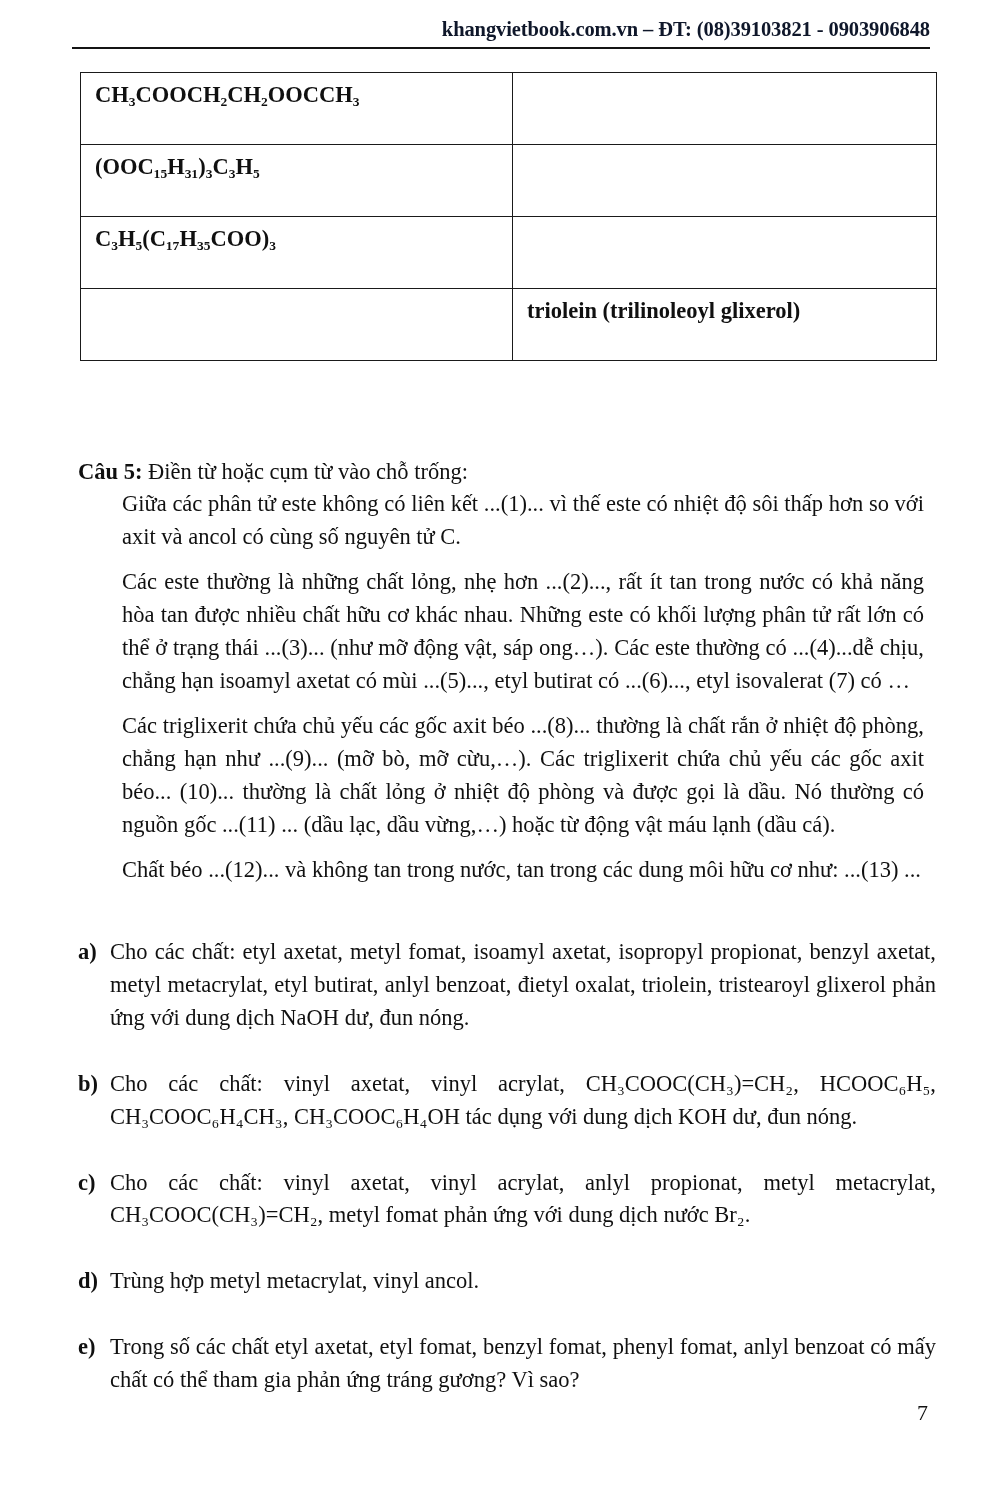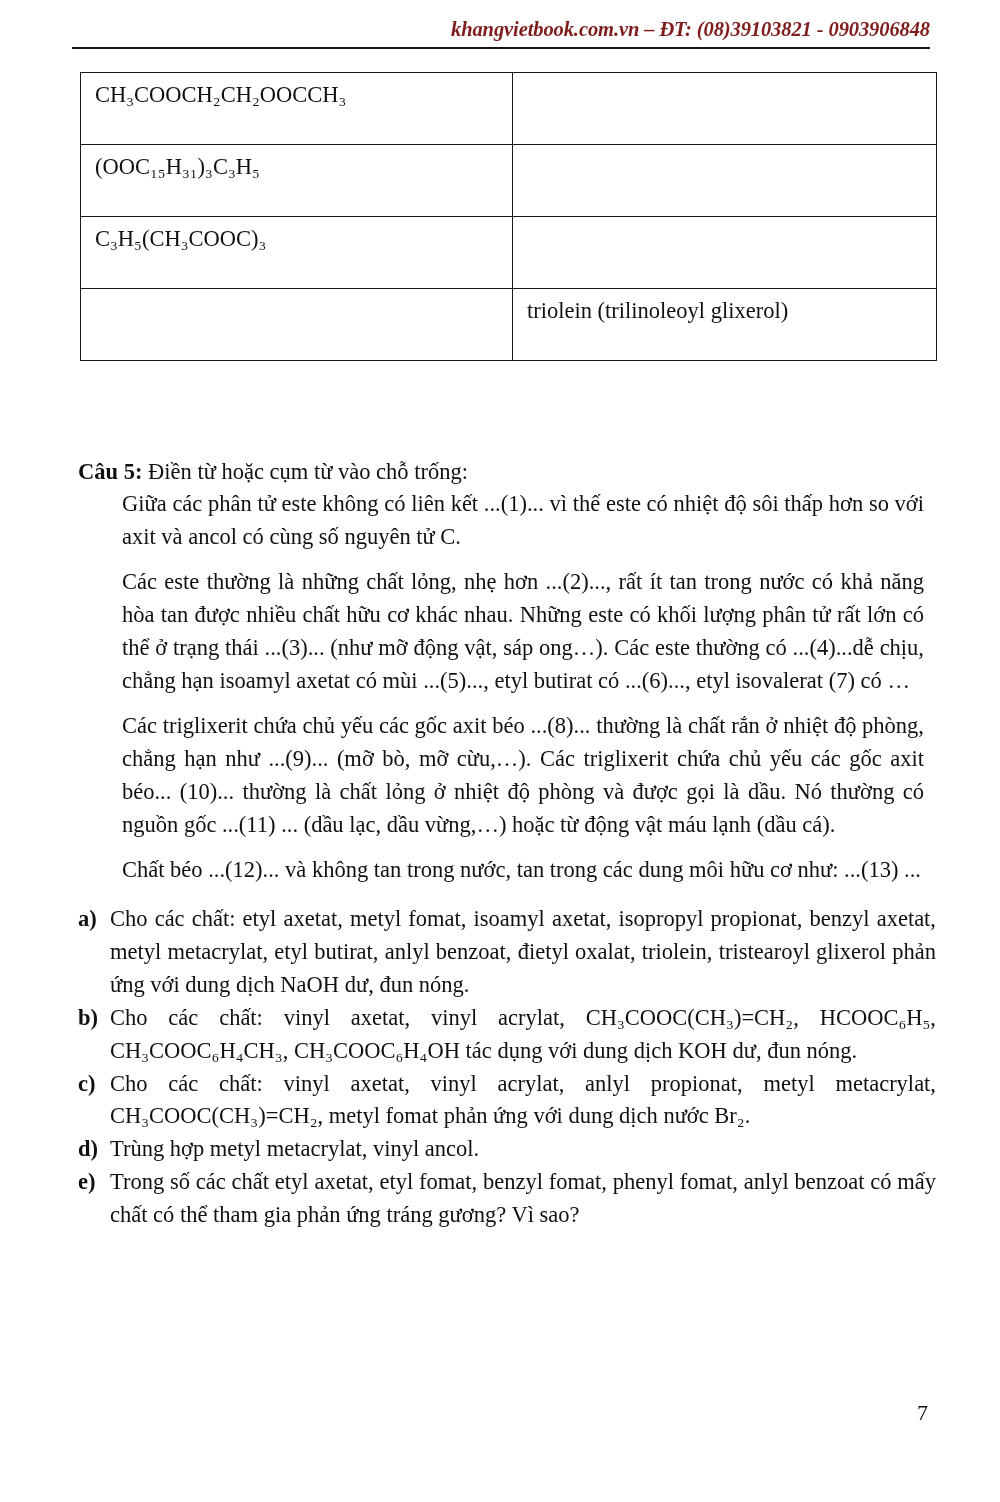--- a/index.html
+++ b/index.html
@@ -26,25 +26,24 @@
 
   
   .header {
     position: absolute;
     left: 72px;
     top: 18px;
     width: 858px;
     text-align: right;
   }
   .header-text {
-    font-style: italic;
     font-weight: bold;
     font-size: 20.5px;
     letter-spacing: -0.1px;
-    color: #7f1d1d;
+    color: #0f172a;
     white-space: nowrap;
   }
   .header-rule {
     position: absolute;
     left: 72px;
     top: 47px;
     width: 858px;
     height: 0;
     border-top: 2.6px solid #141414;
   }
@@ -59,20 +58,21 @@
     table-layout: fixed;
   }
   .est-table td {
     border: 1.6px solid #1a1a1a;
     height: 72px;
     vertical-align: top;
     padding: 9px 0 0 14px;
     font-size: 22.5px;
     line-height: 1.15;
     box-sizing: border-box;
+    font-weight: bold;
   }
   .est-table td.col-left  { width: 432px; }
   .est-table td.col-right { width: 424px; }
   .name-cell { font-size: 22px; }
 
   
   .content {
     position: absolute;
     left: 78px;
     top: 453px;
@@ -108,21 +108,21 @@
     padding-left: 32px;
     margin: 0;
   }
   .ritem .marker {
     position: absolute;
     left: 0;
     top: 0;
     font-weight: bold;
     width: 30px;
   }
-  .ritem .rtext { display: block; }
+  .ritem .rtext { display: block; margin-top: 33px; }
 
   .gap-sm  { height: 4px; }
 
   
   .page-number {
     position: absolute;
     right: 72px;
     top: 1400px;
     font-size: 22px;
     color: #111;
@@ -142,21 +142,21 @@
     <tbody>
       <tr>
         <td class="col-left formula">CH₃COOCH₂CH₂OOCCH₃</td>
         <td class="col-right name-cell"></td>
       </tr>
       <tr>
         <td class="col-left formula">(OOC₁₅H₃₁)₃C₃H₅</td>
         <td class="col-right name-cell"></td>
       </tr>
       <tr>
-        <td class="col-left formula">C₃H₅(CH₃COOC)₃</td>
+        <td class="col-left formula">C₃H₅(C₁₇H₃₅COO)₃</td>
         <td class="col-right name-cell"></td>
       </tr>
       <tr>
         <td class="col-left formula"></td>
         <td class="col-right name-cell">triolein (trilinoleoyl glixerol)</td>
       </tr>
     </tbody>
   </table>
 
   <div class="content">

